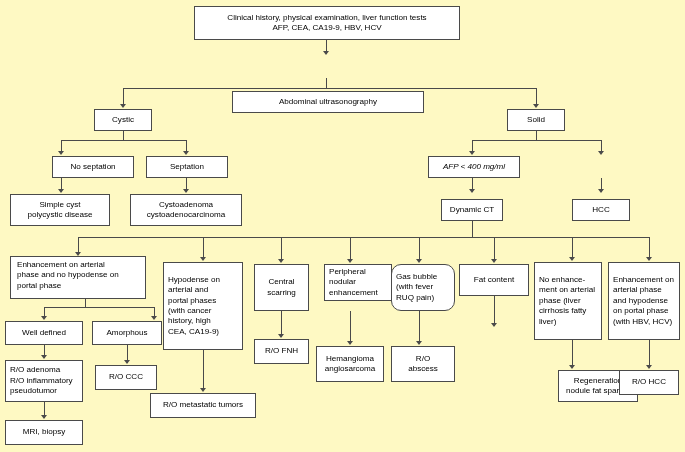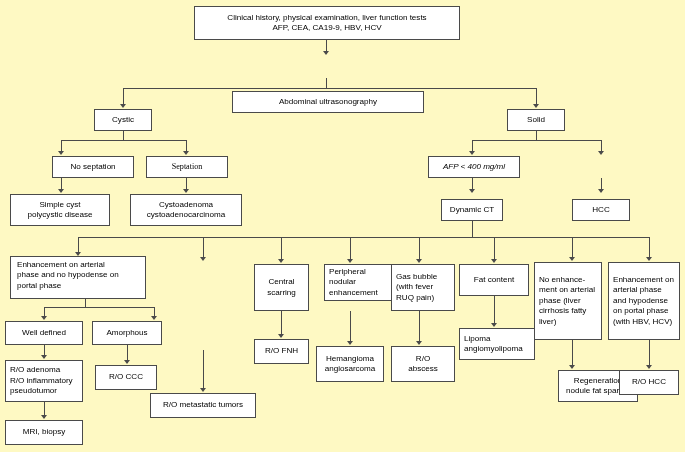--- a/index.html
+++ b/index.html
@@ -86,21 +86,21 @@
   <div class="arw" style="left:183.3px; top:151px;"></div>
 
   <div class="ln v" style="left:536px; top:131px; height:9px;"></div>
   <div class="ln h" style="left:472px; top:140px; width:129px;"></div>
   <div class="ln v" style="left:472px; top:140px; height:11px;"></div>
   <div class="arw" style="left:469.3px; top:151px;"></div>
   <div class="ln v" style="left:601px; top:140px; height:11px;"></div>
   <div class="arw" style="left:598.3px; top:151px;"></div>
 
   <div class="node" style="left:20px; top:156px; width:82px; height:22px;margin-left:32px;">No septation</div>
-  <div class="node" style="left:146px; top:156px; width:82px; height:22px;font-family:Liberation Serif, serif;">Septation</div>
+  <div class="node" style="left:146px; top:156px; width:82px; height:22px;">Septation</div>
   <div class="node" style="left:428px; top:156px; width:92px; height:22px;font-style:italic;">AFP &lt; 400 mg/ml</div>
 
   <div class="ln v" style="left:61px; top:178px; height:14px;"></div>
   <div class="arw" style="left:58.3px; top:189px;"></div>
   <div class="ln v" style="left:186px; top:178px; height:14px;"></div>
   <div class="arw" style="left:183.3px; top:189px;"></div>
   <div class="ln v" style="left:472px; top:178px; height:14px;"></div>
   <div class="arw" style="left:469.3px; top:189px;"></div>
   <div class="ln v" style="left:601px; top:178px; height:14px;"></div>
   <div class="arw" style="left:598.3px; top:189px;"></div>
@@ -136,29 +136,35 @@
   <div class="ln v" style="left:572px; top:237px; height:20px;"></div>
   <div class="arw" style="left:569.3px; top:257px;"></div>
 
   <div class="ln v" style="left:649px; top:237px; height:20px;"></div>
   <div class="arw" style="left:646.3px; top:257px;"></div>
 
   <div class="node topal" style="left:10px; top:256px; width:136px; height:43px; text-align:left; justify-content:flex-start; padding-left:6px;">Enhancement on arterial
 phase and no hypodense on
 portal phase</div>
 
+  <div class="node lft" style="left:163px; top:262px; width:80px; height:88px;">Hypodense on
+arterial and
+portal phases
+(with cancer
+history, high
+CEA, CA19-9)</div>
 
   <div class="node" style="left:254px; top:264px; width:55px; height:47px;">Central
 scarring</div>
 
   <div class="node lft" style="left:324px; top:264px; width:68px; height:37px;">Peripheral
 nodular
 enhancement</div>
 
-  <div class="node lft" style="left:391px; top:264px; width:64px; height:47px;">Gas bubble
+  <div class="node lft" style="left:391px; top:264px; width:64px; height:47px;border-radius:10px;">Gas bubble
 (with fever
 RUQ pain)</div>
 
   <div class="node lft" style="left:534px; top:262px; width:68px; height:78px;">No enhance-
 ment on arterial
 phase (liver
 cirrhosis fatty
 liver)</div>
 
   <div class="node" style="left:459px; top:264px; width:70px; height:32px;">Fat content</div>
@@ -207,22 +213,20 @@
   <div class="node" style="left:316px; top:346px; width:68px; height:36px;">Hemangioma
 angiosarcoma</div>
 
   <div class="ln v" style="left:419px; top:311px; height:33px;"></div>
   <div class="arw" style="left:416.3px; top:341px;"></div>
   <div class="node" style="left:391px; top:346px; width:64px; height:36px;">R/O
 abscess</div>
 
   <div class="ln v" style="left:494px; top:296px; height:30px;"></div>
   <div class="arw" style="left:491.3px; top:323px;"></div>
-  <div class="node lft" style="left:459px; top:328px; width:76px; height:32px;">Lipoma
-angiomyolipoma</div>
 
   <div class="ln v" style="left:572px; top:340px; height:28px;"></div>
   <div class="arw" style="left:569.3px; top:365px;"></div>
   <div class="node" style="left:534px; top:370px; width:80px; height:32px;margin-left:24px;">Regeneration
 nodule fat sparing</div>
 
   <div class="ln v" style="left:649px; top:340px; height:28px;"></div>
   <div class="arw" style="left:646.3px; top:365px;"></div>
   <div class="node" style="left:619px; top:370px; width:60px; height:25px;">R/O HCC</div>
 

